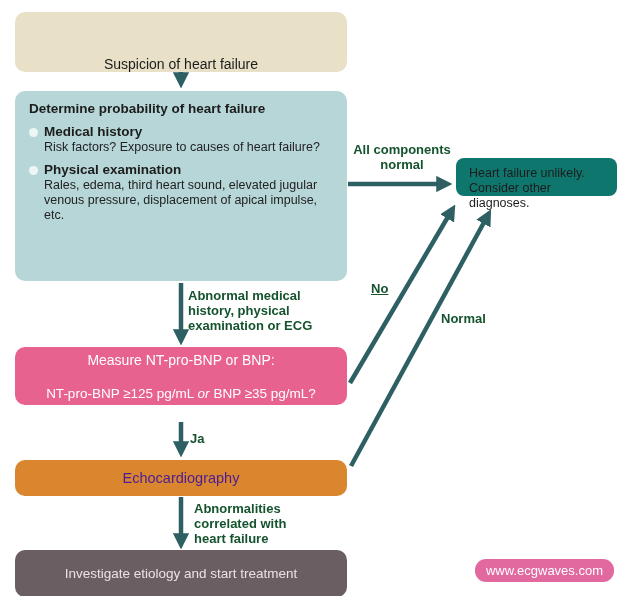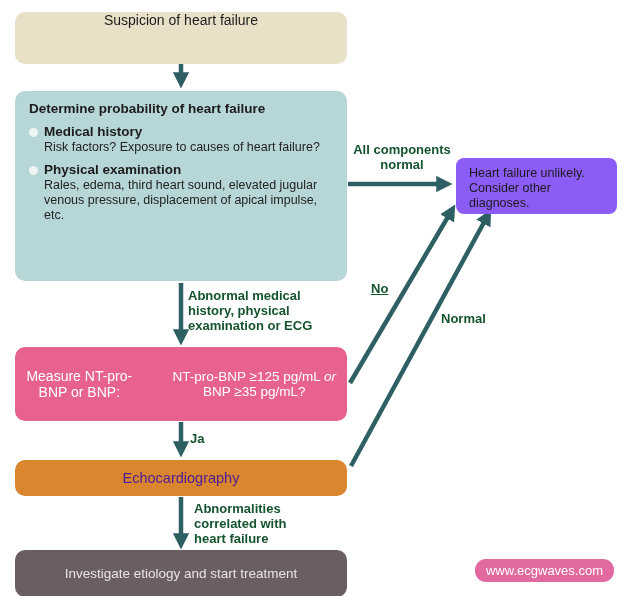--- a/index.html
+++ b/index.html
@@ -14,51 +14,51 @@
   }
   .abs { position: absolute; box-sizing: border-box; }
   .preline { white-space: pre-line; }
 
   
   #arrow-layer { position: absolute; left: 0; top: 0; width: 624px; height: 596px; pointer-events: none; }
 
   
   .node { border-radius: 10px; }
   #box-suspicion {
-    left: 15px; top: 12px; width: 332px; height: 52px;
+    left: 15px; top: 12px; width: 332px; height: 60px;
     background: #e9e0c8;
-    display: flex; align-items: flex-start; justify-content: center;
+    display: flex; align-items: flex-end; justify-content: center;
     font-size: 14px;
   }
   #box-determine {
     left: 15px; top: 91px; width: 332px; height: 190px;
     background: #b7d6d8;
     padding: 10px 14px 8px 14px;
   }
   #box-determine .hd { font-weight: bold; font-size: 13.5px; margin-bottom: 8px; }
   .det-item { margin-bottom: 7px; }
   .det-item-head { display: flex; align-items: center; font-weight: bold; font-size: 13.5px; line-height: 16px; }
   .bullet {
     width: 9px; height: 9px; border-radius: 50%;
     background: #eef5f5; margin-right: 6px; flex: 0 0 auto;
   }
   .det-item-body {
     margin-left: 15px; width: 285px;
     font-size: 12.5px; line-height: 15px; color: #222222;
   }
   #box-unlikely {
-    left: 456px; top: 158px; width: 161px; height: 56px;
-    background: #8b5cf6; border-radius: 8px;
+    left: 456px; top: 158px; width: 161px; height: 38px;
+    background: #0f766e; border-radius: 8px;
     padding: 8px 6px 6px 13px;
     font-size: 12.5px; line-height: 15px;
   }
   #box-bnp {
-    left: 15px; top: 347px; width: 332px; height: 74px;
+    left: 15px; top: 347px; width: 332px; height: 58px;
     background: #e7628f; color: #ffffff;
-    display: flex; flex-direction: row; align-items: center; justify-content: center;
+    display: flex; flex-direction: column; align-items: center; justify-content: center;
     gap: 18px; text-align: center;
   }
   #box-bnp .l1 { font-size: 14px; }
   #box-bnp .l2 { font-size: 13.5px; }
   #box-bnp .it { font-style: italic; }
   #box-echo {
     left: 15px; top: 460px; width: 332px; height: 36px;
     background: #d9862f; color: #4c1d95;
     display: flex; align-items: center; justify-content: center;
     font-size: 14.5px;

